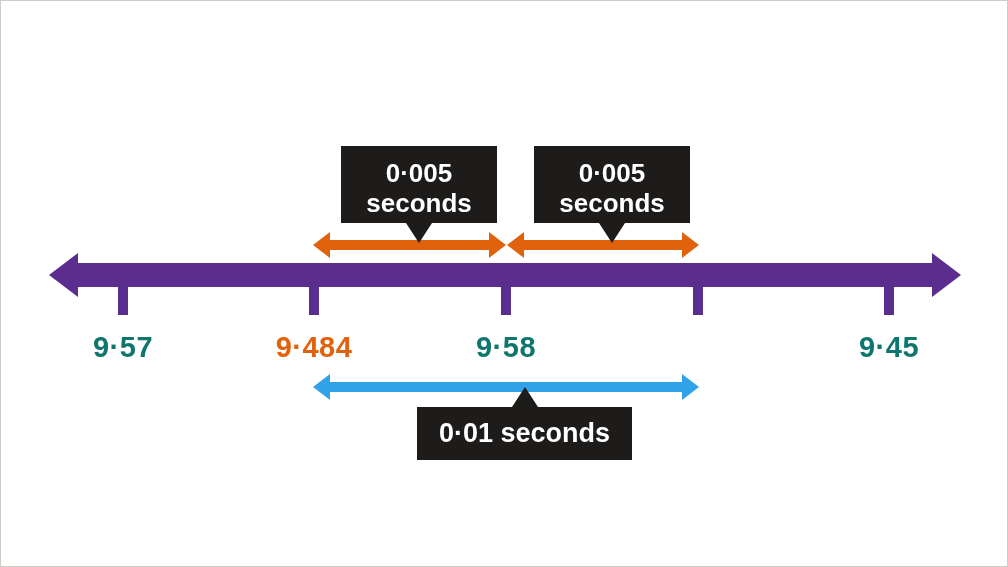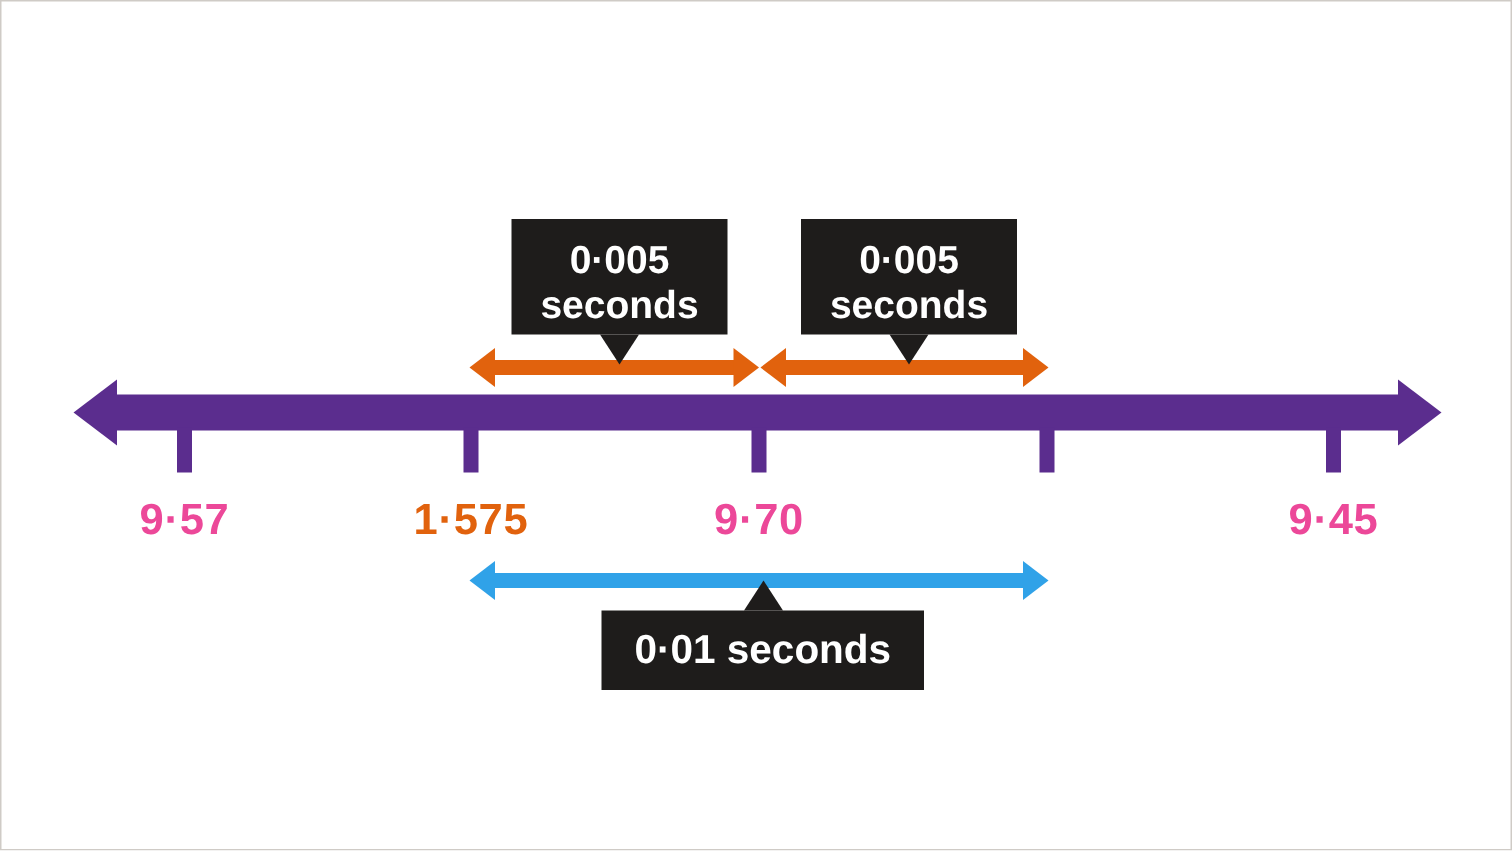--- a/index.html
+++ b/index.html
@@ -53,21 +53,21 @@
   }
   .tick-label {
     position: absolute;
     top: 330px;
     transform: translateX(-50%);
     font-size: 29px;
     font-weight: bold;
     white-space: nowrap;
     letter-spacing: 0.5px;
   }
-  .tick-label.purple { color: #ec4899; }
+  .tick-label.purple { color: #0f766e; }
   .tick-label.orange { color: #e1620d; }
 
   
   .measure {
     position: absolute;
     height: 26px;
   }
   .measure .bar {
     position: absolute;
     top: 8px;
@@ -117,21 +117,21 @@
     top: -20px;
     left: 50%;
     transform: translateX(-50%);
     border-left: 13px solid transparent;
     border-right: 13px solid transparent;
     border-bottom: 20px solid #1e1c1b;
   }
   .callout .line { display: block; }
 
   .callout.two-line {
-    width: 144px;
+    width: 156px;
     top: 145px;
     padding-top: 12px;
     font-size: 26px;
   }
   .callout.one-line {
     top: 406px;
     padding: 11px 22px;
     font-size: 27px;
     white-space: nowrap;
   }
@@ -145,22 +145,22 @@
   <div class="axis-shaft"></div>
   <div class="axis-head right"></div>
 
   <div class="tick" style="left:122px"></div>
   <div class="tick" style="left:313px"></div>
   <div class="tick" style="left:505px"></div>
   <div class="tick" style="left:697px"></div>
   <div class="tick" style="left:888px"></div>
 
   <div class="tick-label purple" style="left:122px">9·57</div>
-  <div class="tick-label orange" style="left:313px">1·575</div>
-  <div class="tick-label purple" style="left:505px">9·70</div>
+  <div class="tick-label orange" style="left:313px">9·484</div>
+  <div class="tick-label purple" style="left:505px">9·58</div>
   <div class="tick-label purple" style="left:888px">9·45</div>
 
   <div class="measure orange" style="left:312px; top:231px; width:193px">
     <div class="head left"></div>
     <div class="bar" style="left:15px; right:15px"></div>
     <div class="head right"></div>
   </div>
 
   <div class="measure orange" style="left:506px; top:231px; width:192px">
     <div class="head left"></div>
@@ -179,18 +179,18 @@
     <span class="line">seconds</span>
     <span class="tail"></span>
   </div>
 
   <div class="callout two-line down" style="left:533px; height:77px">
     <span class="line">0·005</span>
     <span class="line">seconds</span>
     <span class="tail"></span>
   </div>
 
-  <div class="callout one-line up" style="left:400px">
+  <div class="callout one-line up" style="left:416px">
     <span class="line">0·01 seconds</span>
     <span class="tail"></span>
   </div>
 
 </div>
 
 </body></html>

